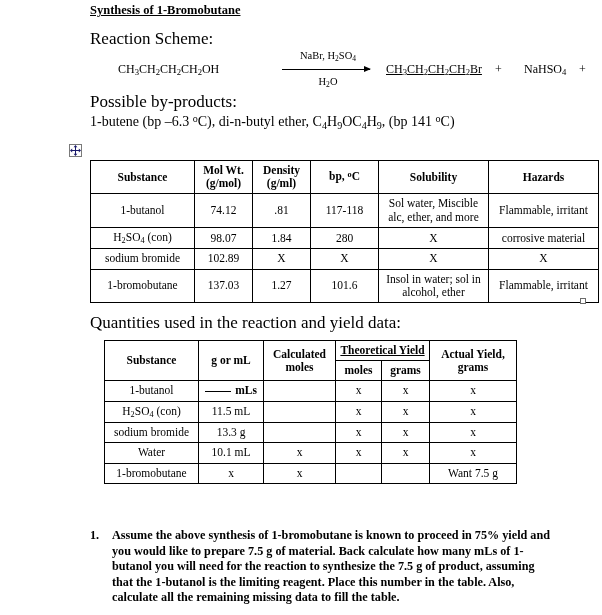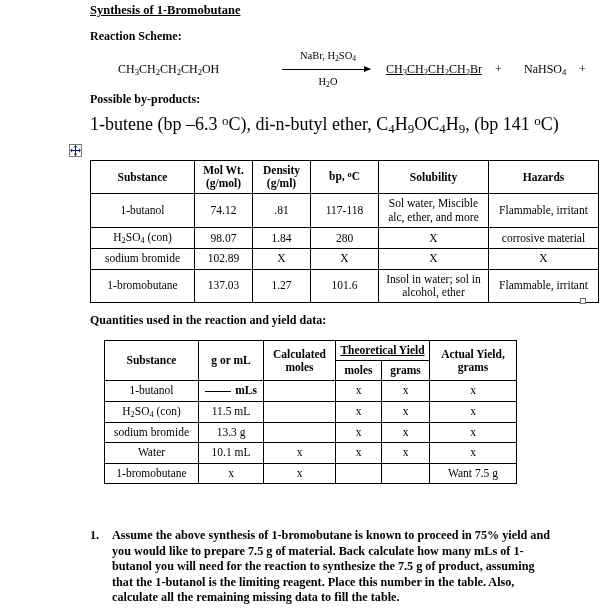--- a/index.html
+++ b/index.html
@@ -27,40 +27,40 @@
   .doc-title {
     position: absolute;
     left: 66px;
     top: 3px;
     font-size: 12.5px;
     font-weight: bold;
     text-decoration: underline;
     white-space: nowrap;
   }
   .sec-label {
-    font-size: 12px;
-    font-weight: bold;
+    font-size: 17px;
+    font-weight: normal;
     white-space: nowrap;
   }
   .reaction-scheme-label {
     position: absolute;
     left: 66px;
     top: 29px;
   }
   .byproducts-label {
     position: absolute;
     left: 66px;
     top: 92px;
     text-align: right;
   }
   .byproducts-text {
     position: absolute;
     left: 66px;
     top: 113px;
-    font-size: 18px;
+    font-size: 14px;
     white-space: nowrap;
   }
   .props-label {
     position: absolute;
     left: 66px;
     top: 145px;
   }
   .quant-label {
     position: absolute;
     left: 66px;

